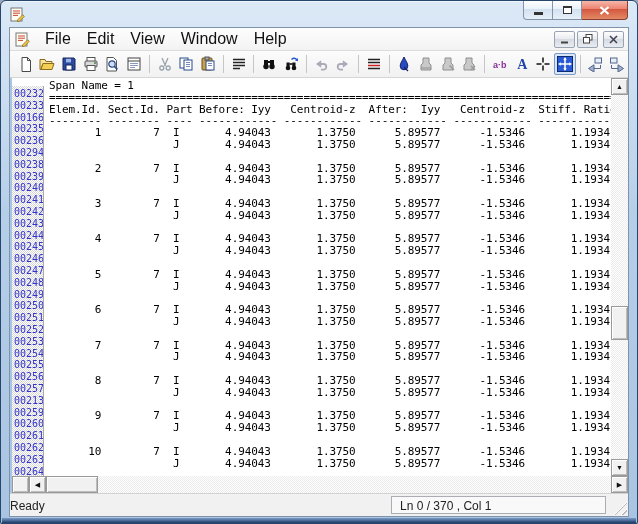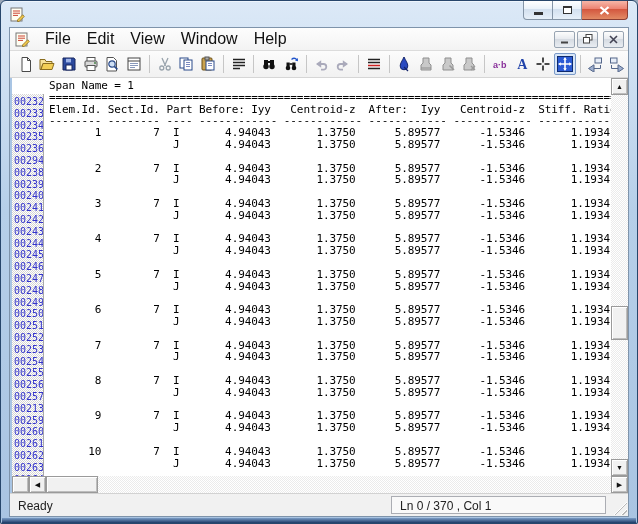--- a/index.html
+++ b/index.html
@@ -47,21 +47,21 @@
     background:linear-gradient(#fcfcfc,#f1f1f1); border-bottom:1px solid #d6d6d6;
     display:flex; align-items:center; padding-left:5px; }
   .tbtn{ width:23px; height:22px; display:flex; align-items:center; justify-content:center;
     border:1px solid transparent; border-radius:2px; }
   .tbtn.pressed{ border-color:#7a9ac8; background:#d7e5f7; }
   .tsep{ width:1px; height:18px; background:#c6c6c6; margin:0 4px; }
 
   
   .editor{ position:absolute; left:0; right:0; top:50px; bottom:23px;
     border-left:2px solid #a9c5e4; background:#fff; overflow:hidden; }
-  .gutter{ position:absolute; left:0; top:16px; bottom:17px; width:32px;
+  .gutter{ position:absolute; left:0; top:8px; bottom:17px; width:32px;
     background:conic-gradient(#ffffff 25%,#d6d6d6 0 50%,#ffffff 0 75%,#d6d6d6 0) 0 0/2px 2px;
     border-right:1px solid #a9a9a9; overflow:hidden; padding-top:2px; }
   .gutter div{ height:11.8px; line-height:11.8px; font:10px "DejaVu Sans Mono", monospace;
     color:#3333cc; padding-left:2px; white-space:nowrap; }
   .code{ position:absolute; left:35px; right:17px; top:0; bottom:17px; overflow:hidden;
     padding:2px 0 0 2px; font:11px/11.8px "DejaVu Sans Mono", monospace;
     letter-spacing:-0.1px; color:#000; white-space:pre; }
 
   
   .checker{ background:conic-gradient(#ffffff 25%,#ebebeb 0 50%,#ffffff 0 75%,#ebebeb 0) 0 0/2px 2px; }
@@ -76,21 +76,21 @@
   .vscroll .sthumb{ position:absolute; left:0; width:17px; height:34px; top:228px; }
   .hscroll .splitter{ width:11px; height:17px; }
   .hscroll .sbtn{ width:17px; height:17px; }
   .hscroll .sthumb{ width:52px; height:17px; }
   .hscroll .track{ flex:1 1 auto; }
   .hscroll .right{ margin-left:auto; }
 
   
   .statusbar{ position:absolute; left:0; right:0; bottom:0; height:23px;
     background:#f1f1f1; border-top:1px solid #d2d2d2; font-size:12px; color:#222; }
-  .status-ready{ position:absolute; left:8px; top:5px; }
+  .status-ready{ position:absolute; left:0; top:5px; }
   .status-pos{ position:absolute; right:22px; top:2px; width:215px; height:18px;
     border:1px solid #abadb3; background:#f9f9f9; padding:2px 0 0 8px; }
   .grip{ position:absolute; right:1px; bottom:1px; width:14px; height:14px;
     background:repeating-linear-gradient(135deg,#ffffff 0 1px,#b9b9b9 1px 2px,transparent 2px 5px);
     clip-path:polygon(100% 0,100% 100%,0 100%); }
 </style>
 </head>
 <body>
 
 <div class="window">
@@ -319,21 +319,21 @@
             <path d="M2.5 9v3.5H10" fill="none" stroke="#55678a"></path>
             <path d="M14.5 12.5L9 8.8v7.4z" fill="#9fb0d0" stroke="#55678a"></path>
           </svg>
         </div>
       </div>
 
     <div class="editor">
       <div class="gutter">
           <div>00232</div>
           <div>00233</div>
-          <div>00234</div>
+          <div>00166</div>
           <div>00235</div>
           <div>00236</div>
           <div>00294</div>
           <div>00238</div>
           <div>00239</div>
           <div>00240</div>
           <div>00241</div>
           <div>00242</div>
           <div>00243</div>
           <div>00244</div>

